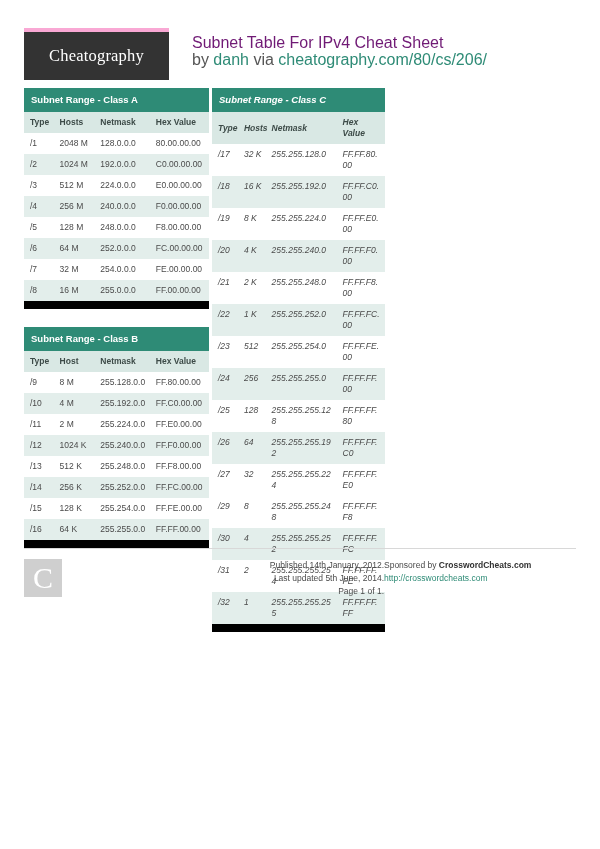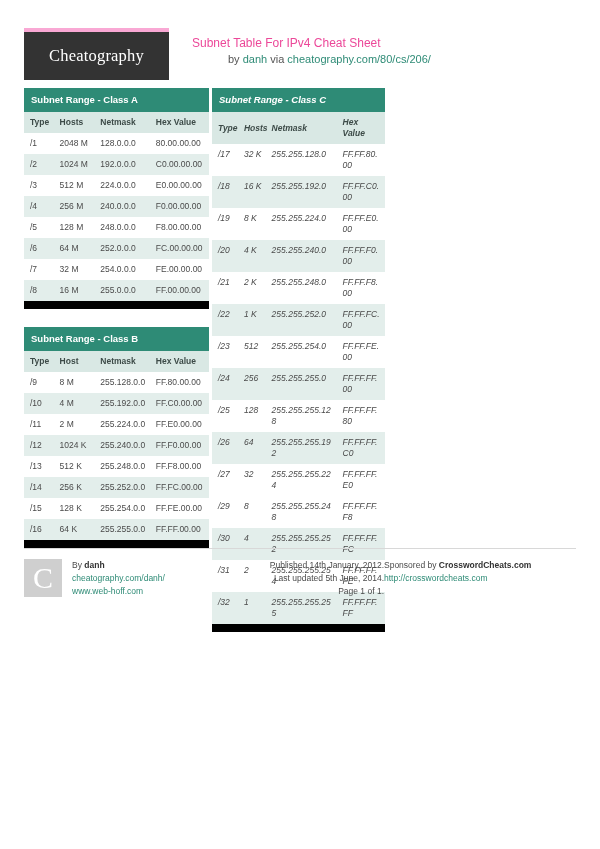--- a/index.html
+++ b/index.html
@@ -47,31 +47,30 @@
     color: #ffffff;
     font-size: 16.5px;
     letter-spacing: .2px;
   }
   .title-block {
     position: absolute;
     left: 168px;
     top: 8px;
   }
   .sheet-title {
-    font-size: 12px;
-    color: #ec4899;
+    font-size: 16px;
+    color: #701a75;
     font-weight: normal;
     margin: 0 0 3px 0;
     line-height: 14px;
   }
   .byline {
-    font-size: 11px;
+    font-size: 16px;
     color: #555555;
     line-height: 13px;
-    margin-left: 36px;
   }
   .byline a, .link {
     color: #2e8b76;
     text-decoration: none;
   }
 
   
   .col-left {
     position: absolute;
     left: 24px;
@@ -435,25 +434,20 @@
               <td>FF.FF.FF.FF</td>
             </tr>
           </tbody>
       </table>
     </div>
   </div>
 
   <div class="footer">
     <div class="foot-col a">
       <div class="avatar">C</div>
-      <div>
-        <div class="foot-name"><span>By </span><b>danh</b></div>
-        <div><a class="link" href="#">cheatography.com/danh/</a></div>
-        <div><a class="link" href="#">www.web-hoff.com</a></div>
-      </div>
     </div>
     <div class="foot-col b">
       <div class="foot-line">Published 14th January, 2012.</div>
       <div class="foot-line">Last updated 5th June, 2014.</div>
       <div class="foot-line">Page 1 of 1.</div>
     </div>
     <div class="foot-col c">
       <div class="spon-title"><span>Sponsored by </span><b>CrosswordCheats.com</b></div>
       <div><a class="link" href="#">http://crosswordcheats.com</a></div>
     </div>

